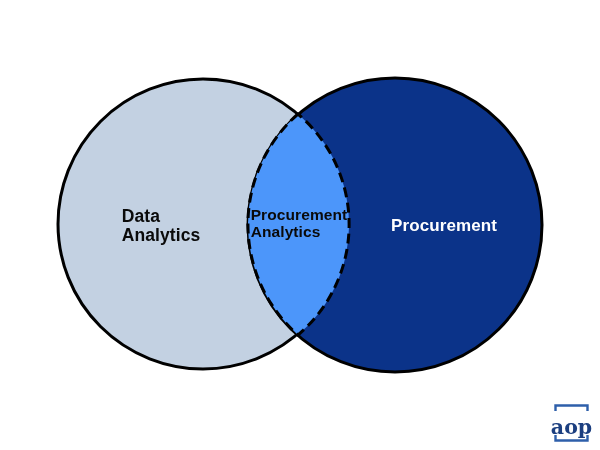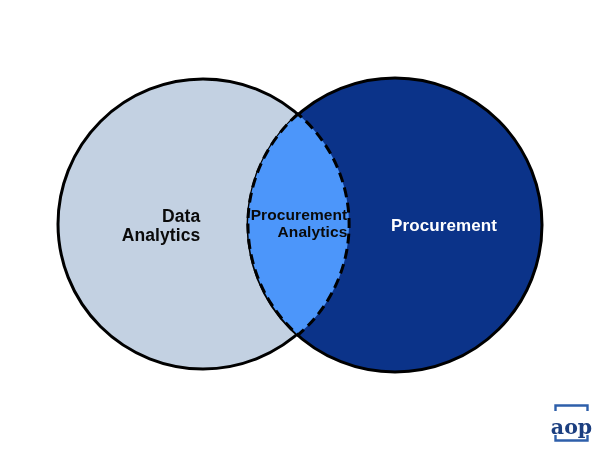--- a/index.html
+++ b/index.html
@@ -19,21 +19,21 @@
     position: absolute;
     left: 0;
     top: 0;
     width: 600px;
     height: 450px;
     display: block;
   }
   .label {
     position: absolute;
     transform: translate(-50%, -50%);
-    text-align: right;
+    text-align: left;
     font-weight: 700;
     line-height: 1.08;
     letter-spacing: 0.1px;
     white-space: nowrap;
     pointer-events: none;
   }
   .label span { display: block; }
   .label-left {
     left: 161px;
     top: 226px;

